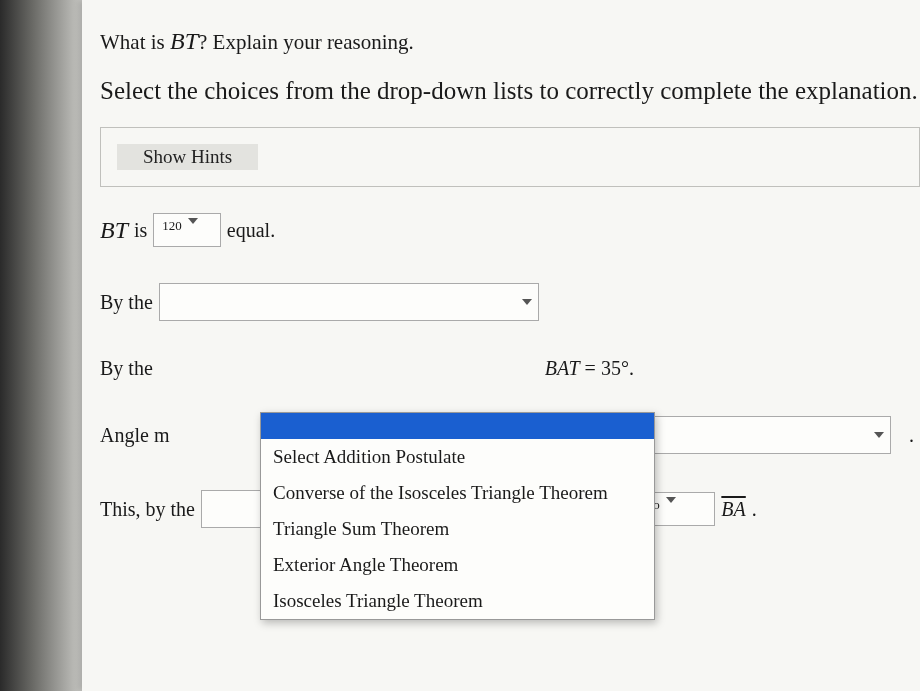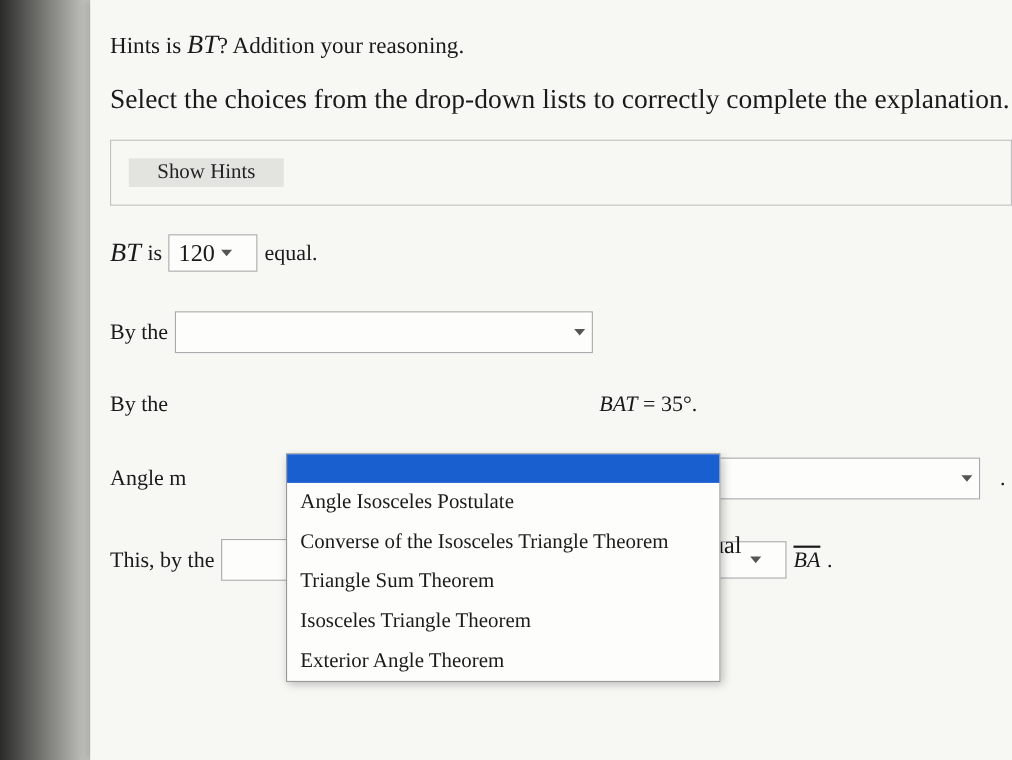--- a/index.html
+++ b/index.html
@@ -67,27 +67,27 @@
     color: #1a1a1a;
     margin-bottom: 36px;
     display: flex;
     align-items: center;
     flex-wrap: nowrap;
   }
   .line > * { margin-right: 6px; }
   .select-small {
     border: 1px solid #aaa;
     background: #fdfdfb;
-    font-size: 22px;
+    font-size: 13px;
     font-family: Georgia, serif;
     padding: 4px 22px 4px 8px;
     height: 34px;
     position: relative;
     display: inline-flex;
-    align-items: center;
+    align-items: flex-start;
     cursor: pointer;
   }
   .select-large {
     border: 1px solid #aaa;
     background: #fdfdfb;
     font-size: 18px;
     font-family: Georgia, serif;
     padding: 4px 6px 4px 8px;
     height: 38px;
     display: inline-flex;
@@ -130,21 +130,21 @@
 </style>
 </head>
 <body>
 
 <div class="dark-edge"></div>
 <div class="toolbar-frag"></div>
 
 <div class="page">
 
   <div class="question">
-    <span>Hints is </span><span class="math-i">BT</span><span>? Addition your reasoning.</span>
+    <span>What is </span><span class="math-i">BT</span><span>? Explain your reasoning.</span>
   </div>
 
   <div class="instruction">Select the choices from the drop-down lists to correctly complete the explanation.</div>
 
   <div class="hint-box">
     <button class="show-hints-btn">Show Hints</button>
   </div>
 
   <div class="line">
     <span class="math-i">BT</span>
@@ -191,18 +191,18 @@
       <span class="caret"></span>
     </span>
     <span class="overline">BA</span>
       <span>.</span>
   </div>
 
 </div>
 
 <div class="dropdown-panel">
   <div class="opt-blank"></div>
-  <div class="opt">Angle Isosceles Postulate</div>
+  <div class="opt">Select Addition Postulate</div>
   <div class="opt">Converse of the Isosceles Triangle Theorem</div>
   <div class="opt">Triangle Sum Theorem</div>
+  <div class="opt">Exterior Angle Theorem</div>
   <div class="opt">Isosceles Triangle Theorem</div>
-  <div class="opt">Exterior Angle Theorem</div>
 </div>
 
 </body></html>

